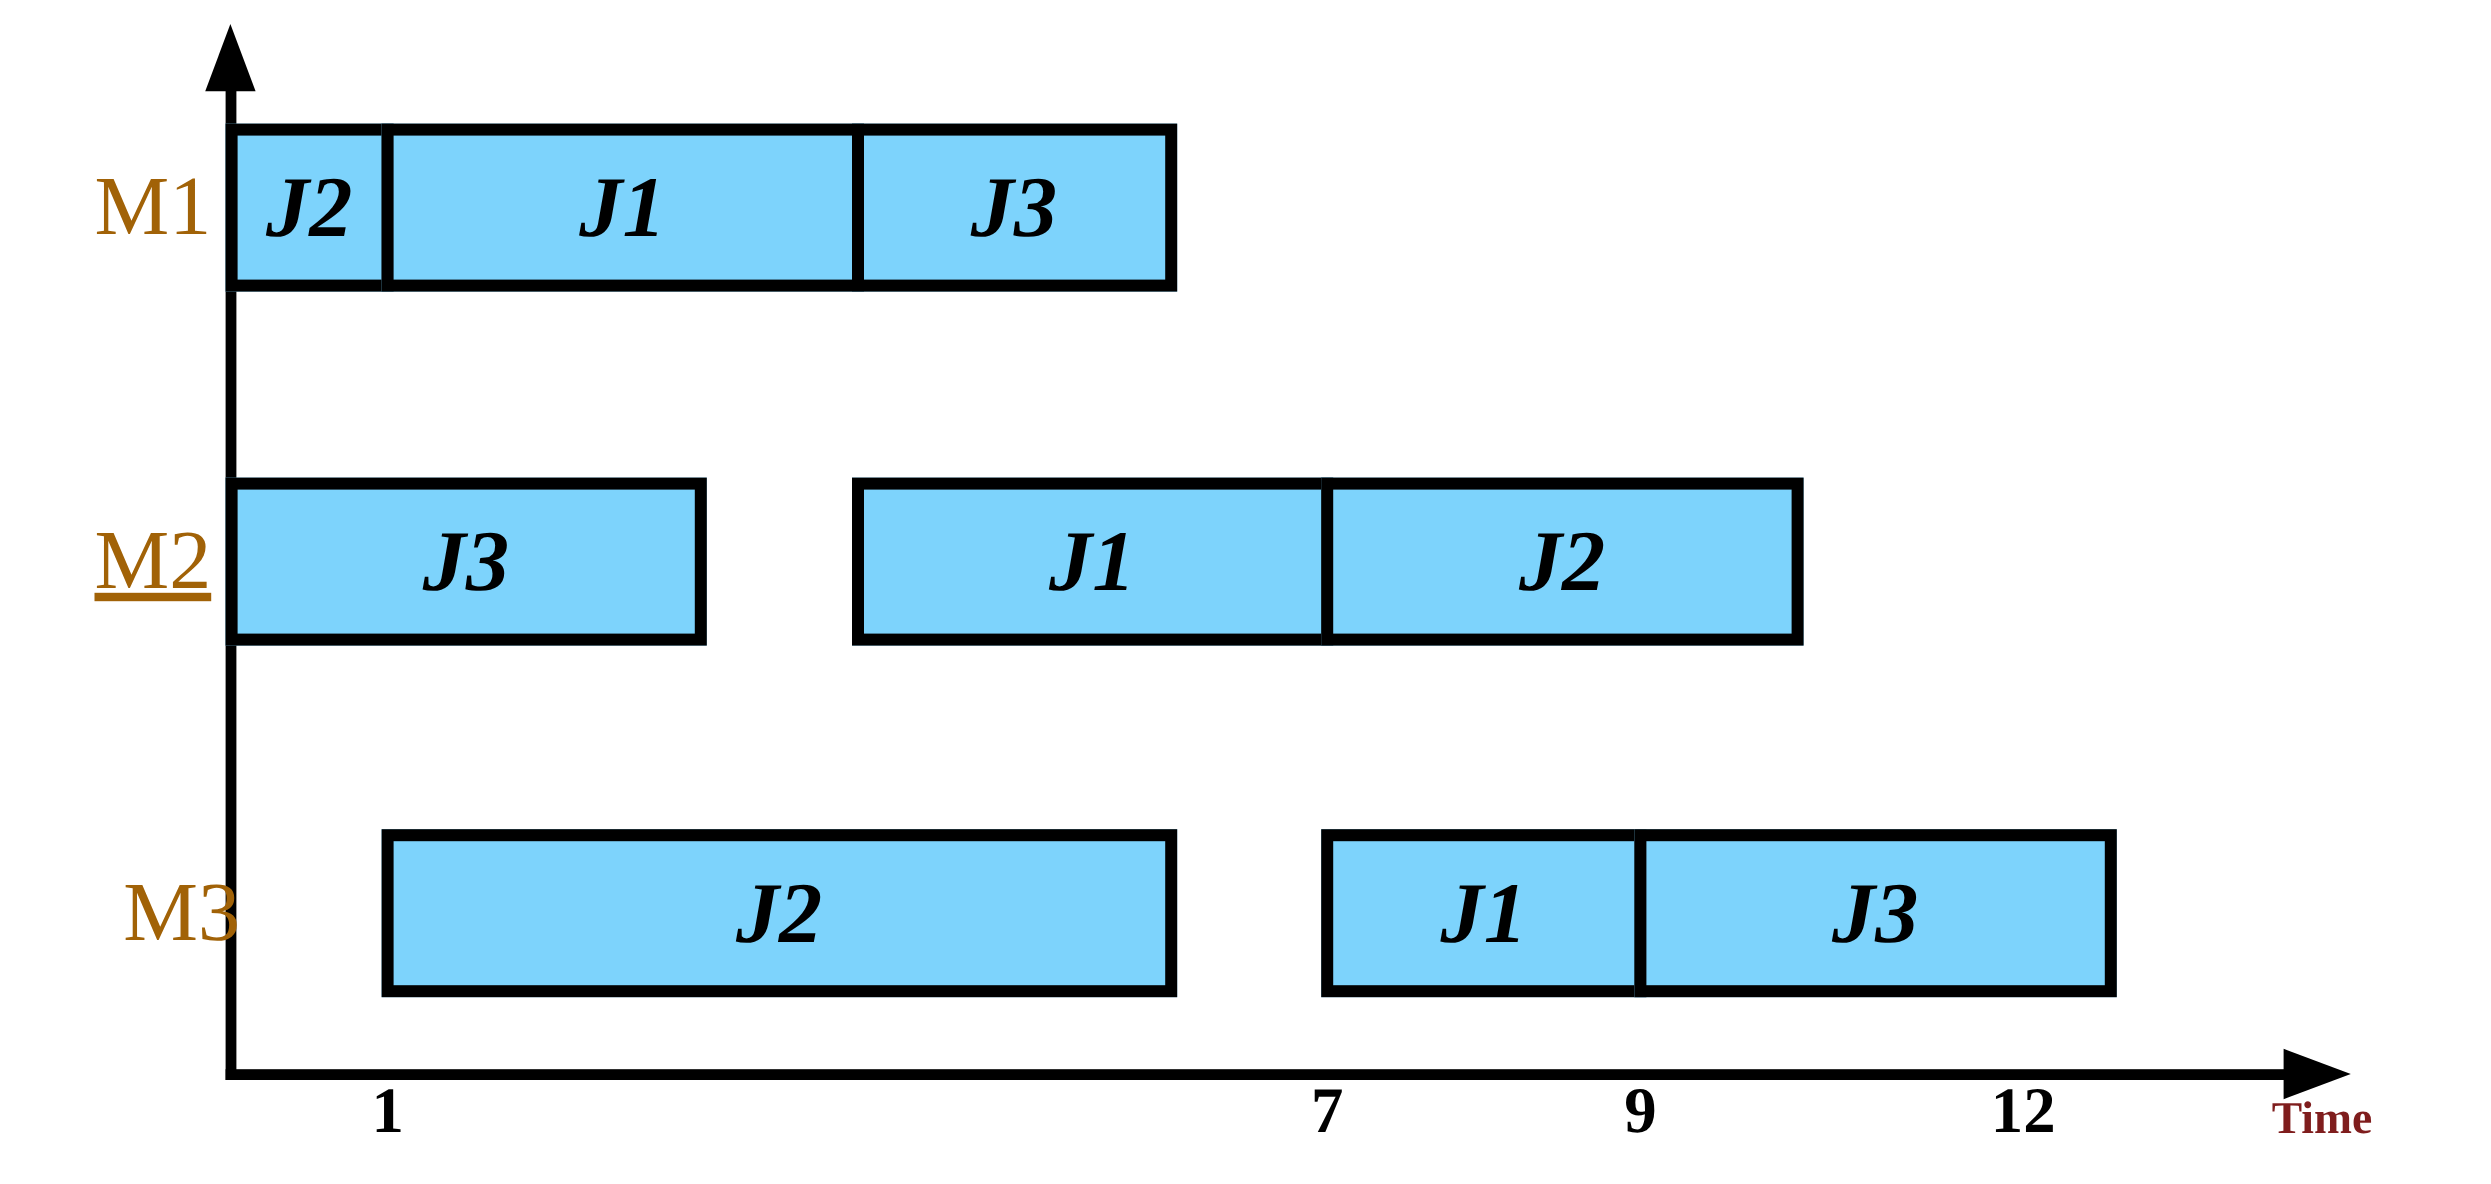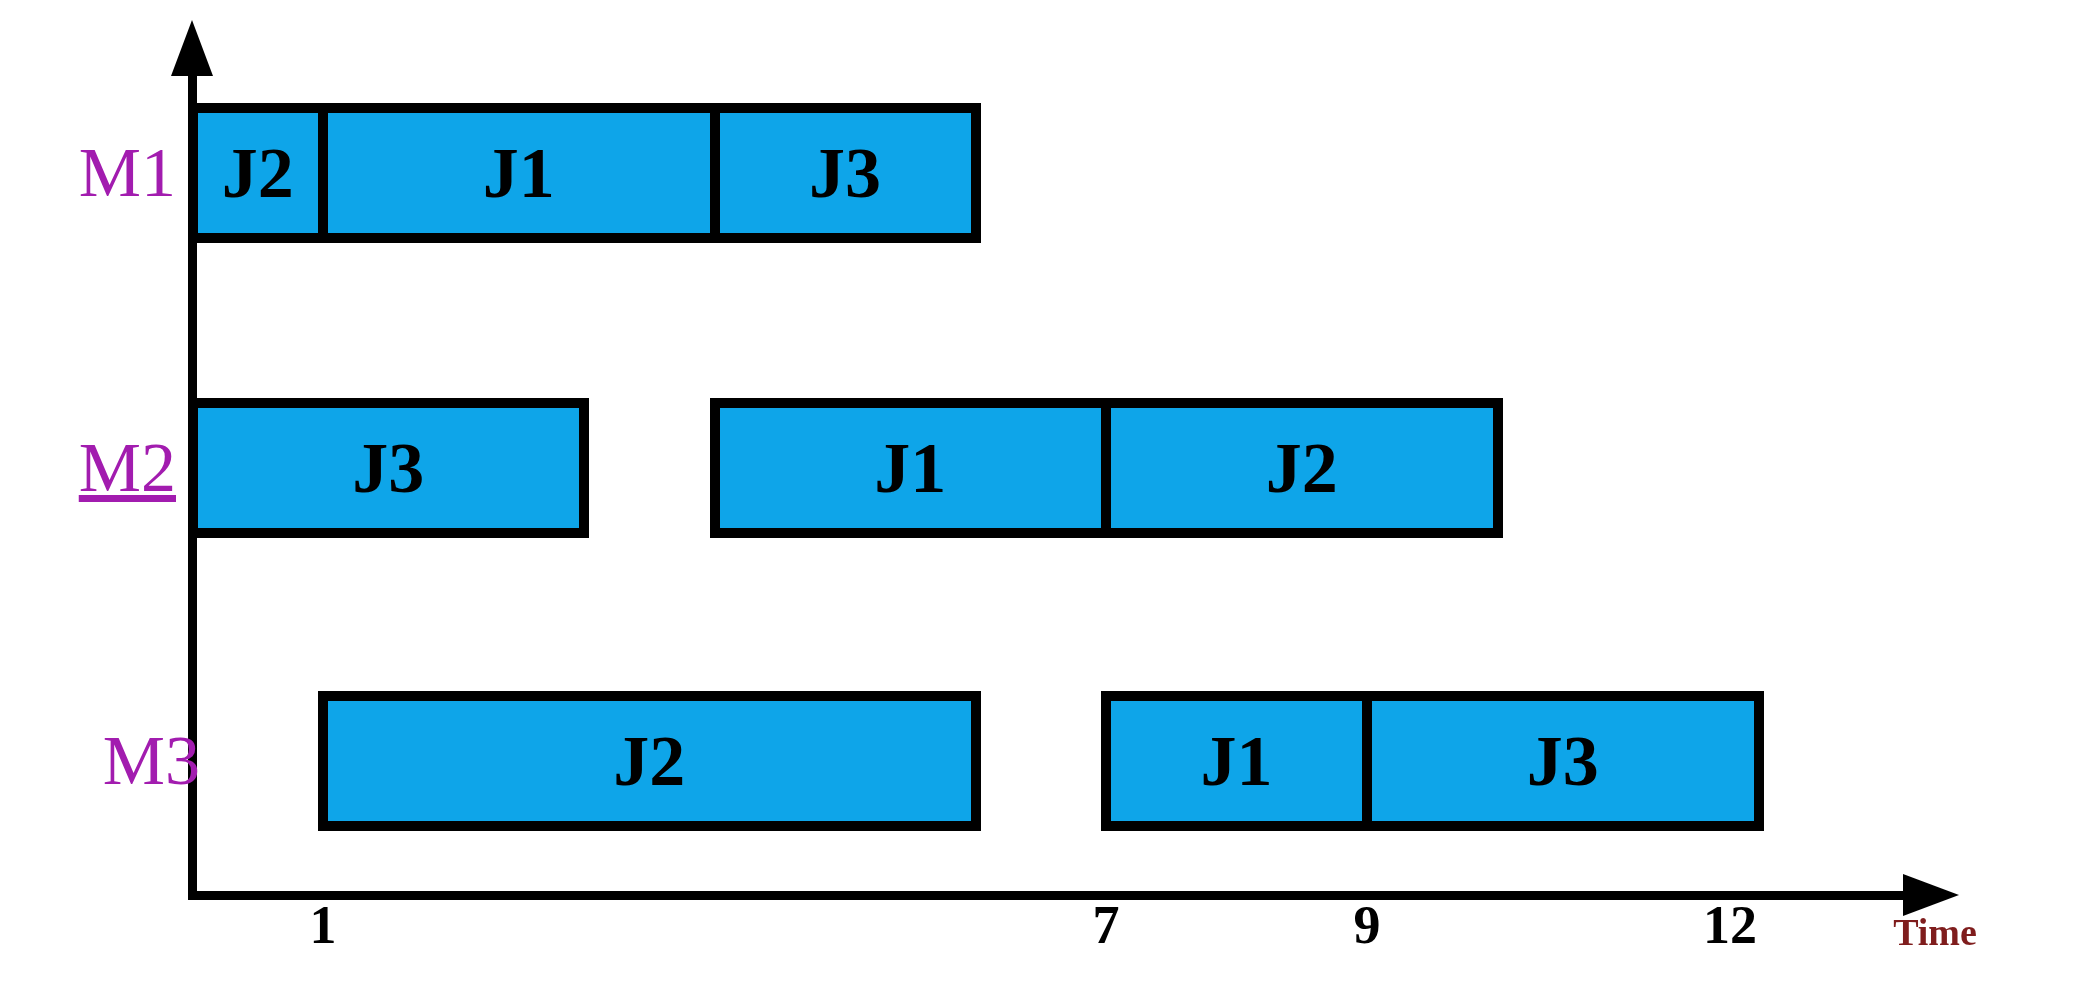--- a/index.html
+++ b/index.html
@@ -52,32 +52,33 @@
     border-left: 56px solid #000000;
   }
   .machine-label {
     position: absolute;
     left: 0;
     width: 176px;
     text-align: right;
     transform: translateY(-50%);
     font-size: 70px;
     font-weight: 400;
-    color: #a21caf;
+    color: #a16207;
     line-height: 1;
     white-space: nowrap;
   }
   .bar {
     position: absolute;
     box-sizing: border-box;
     border: 10px solid #000000;
-    background: #0ea5e9;
+    background: #7dd3fc;
     display: flex;
     align-items: center;
     justify-content: center;
+    font-style: italic;
   }
   .bar-label {
     font-size: 72px;
     font-weight: 700;
     color: #000000;
     line-height: 1;
   }
   .tick-label {
     position: absolute;
     transform: translateX(-50%);
@@ -136,17 +137,17 @@
         <span class="bar-label">J1</span>
       </div>
       <div class="bar" style="left: 1362px; top: 691px; width: 401.5px; height: 140px;">
         <span class="bar-label">J3</span>
       </div>
     </div>
   <div id="ticks">
       <div class="tick-label" style="left: 323px;">1</div>
       <div class="tick-label" style="left: 1106px;">7</div>
       <div class="tick-label" style="left: 1367px;">9</div>
-      <div class="tick-label" style="left: 1730px;">12</div>
+      <div class="tick-label" style="left: 1686px;">12</div>
     </div>
 
   <div class="x-axis-title">Time</div>
 </div>
 
 </body></html>

